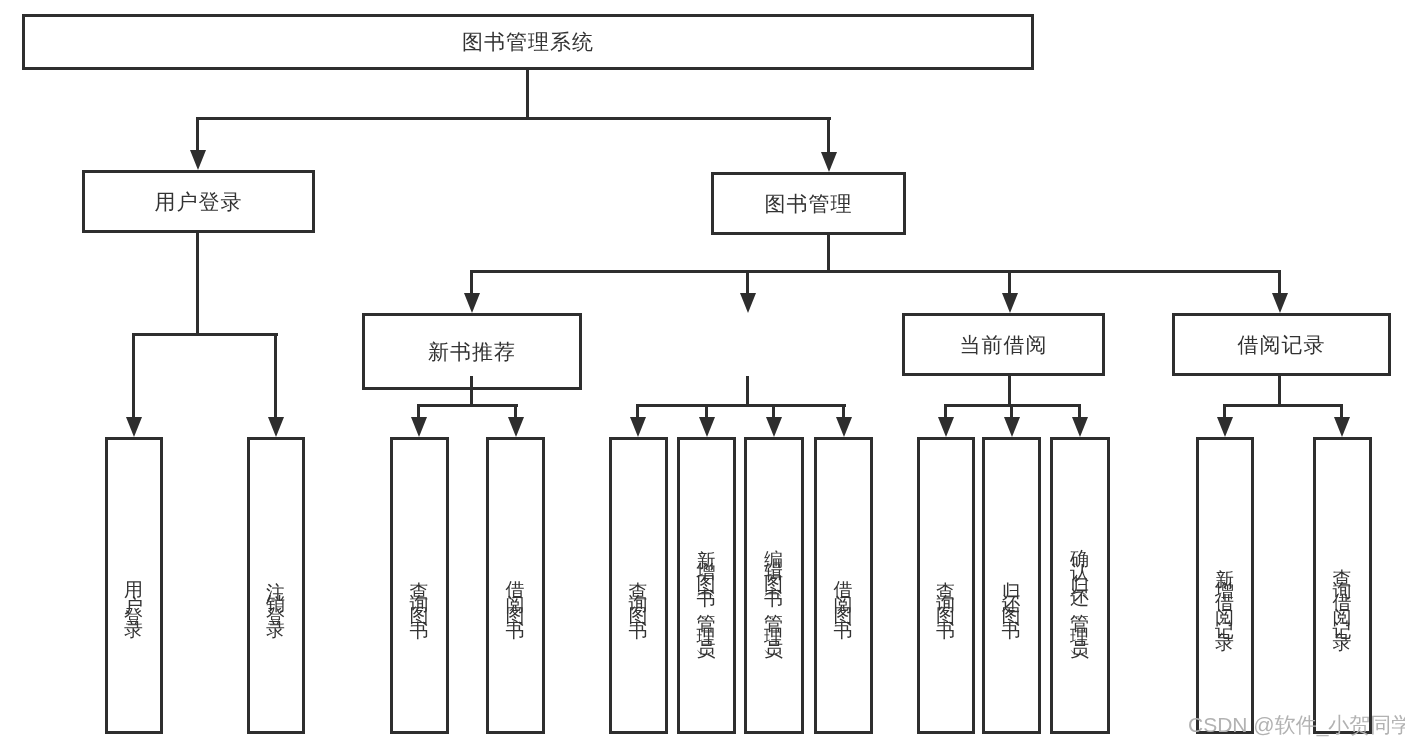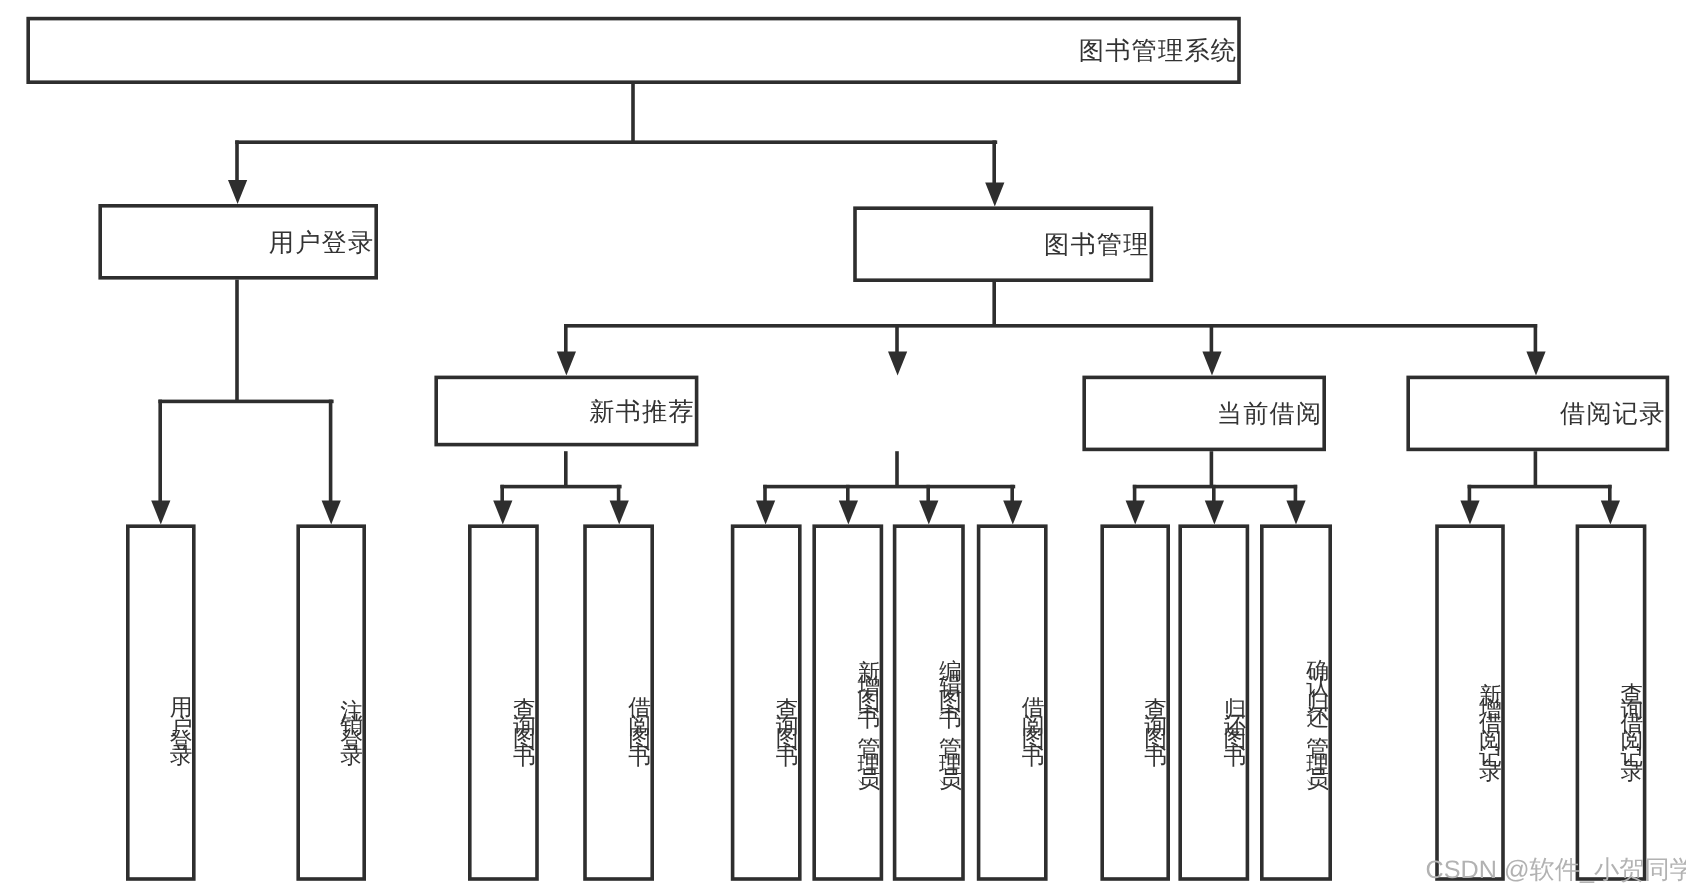--- a/index.html
+++ b/index.html
@@ -15,21 +15,21 @@
     background: #ffffff;
     overflow: hidden;
   }
   .node {
     position: absolute;
     box-sizing: border-box;
     border: 3px solid #2e2e2e;
     background: #ffffff;
     display: flex;
     align-items: center;
-    justify-content: flex-end;
+    justify-content: center;
   }
   .hlabel {
     font-size: 21px;
     color: #333333;
     white-space: nowrap;
     letter-spacing: 1px;
   }
   .vlabel {
     writing-mode: vertical-rl;
     text-orientation: mixed;
@@ -78,21 +78,21 @@
   <div class="line-v" style="left:526px; top:70px; height:48px;"></div>
   <div class="line-h" style="left:196px; top:117px; width:635px;"></div>
   <div class="line-v" style="left:196px; top:117px; height:36px;"></div>
   <div class="arrow-down" style="left:190px; top:150px;"></div>
   <div class="line-v" style="left:827px; top:117px; height:38px;"></div>
   <div class="arrow-down" style="left:821px; top:152px;"></div>
 
   <div class="node" style="left:82px; top:170px; width:233px; height:63px;">
     <span class="hlabel">用户登录</span>
   </div>
-  <div class="node" style="left:711px; top:172px; width:250px; height:63px;">
+  <div class="node" style="left:711px; top:172px; width:195px; height:63px;">
     <span class="hlabel">图书管理</span>
   </div>
 
   <div class="line-v" style="left:196px; top:233px; height:102px;"></div>
   <div class="line-h" style="left:132px; top:333px; width:146px;"></div>
   <div class="line-v" style="left:132px; top:333px; height:86px;"></div>
   <div class="arrow-down" style="left:126px; top:417px;"></div>
   <div class="line-v" style="left:274px; top:333px; height:86px;"></div>
   <div class="arrow-down" style="left:268px; top:417px;"></div>
 
@@ -100,21 +100,21 @@
   <div class="line-h" style="left:470px; top:270px; width:811px;"></div>
   <div class="line-v" style="left:470px; top:270px; height:25px;"></div>
   <div class="arrow-down" style="left:464px; top:293px;"></div>
   <div class="line-v" style="left:746px; top:270px; height:25px;"></div>
   <div class="arrow-down" style="left:740px; top:293px;"></div>
   <div class="line-v" style="left:1008px; top:270px; height:25px;"></div>
   <div class="arrow-down" style="left:1002px; top:293px;"></div>
   <div class="line-v" style="left:1278px; top:270px; height:25px;"></div>
   <div class="arrow-down" style="left:1272px; top:293px;"></div>
 
-  <div class="node" style="left:362px; top:313px; width:220px; height:59px;">
+  <div class="node" style="left:362px; top:313px; width:220px; height:77px;">
     <span class="hlabel">新书推荐</span>
   </div>
   <div class="node" style="left:902px; top:313px; width:203px; height:63px;">
     <span class="hlabel">当前借阅</span>
   </div>
   <div class="node" style="left:1172px; top:313px; width:219px; height:63px;">
     <span class="hlabel">借阅记录</span>
   </div>
 
   <div class="line-v" style="left:470px; top:376px; height:30px;"></div>

